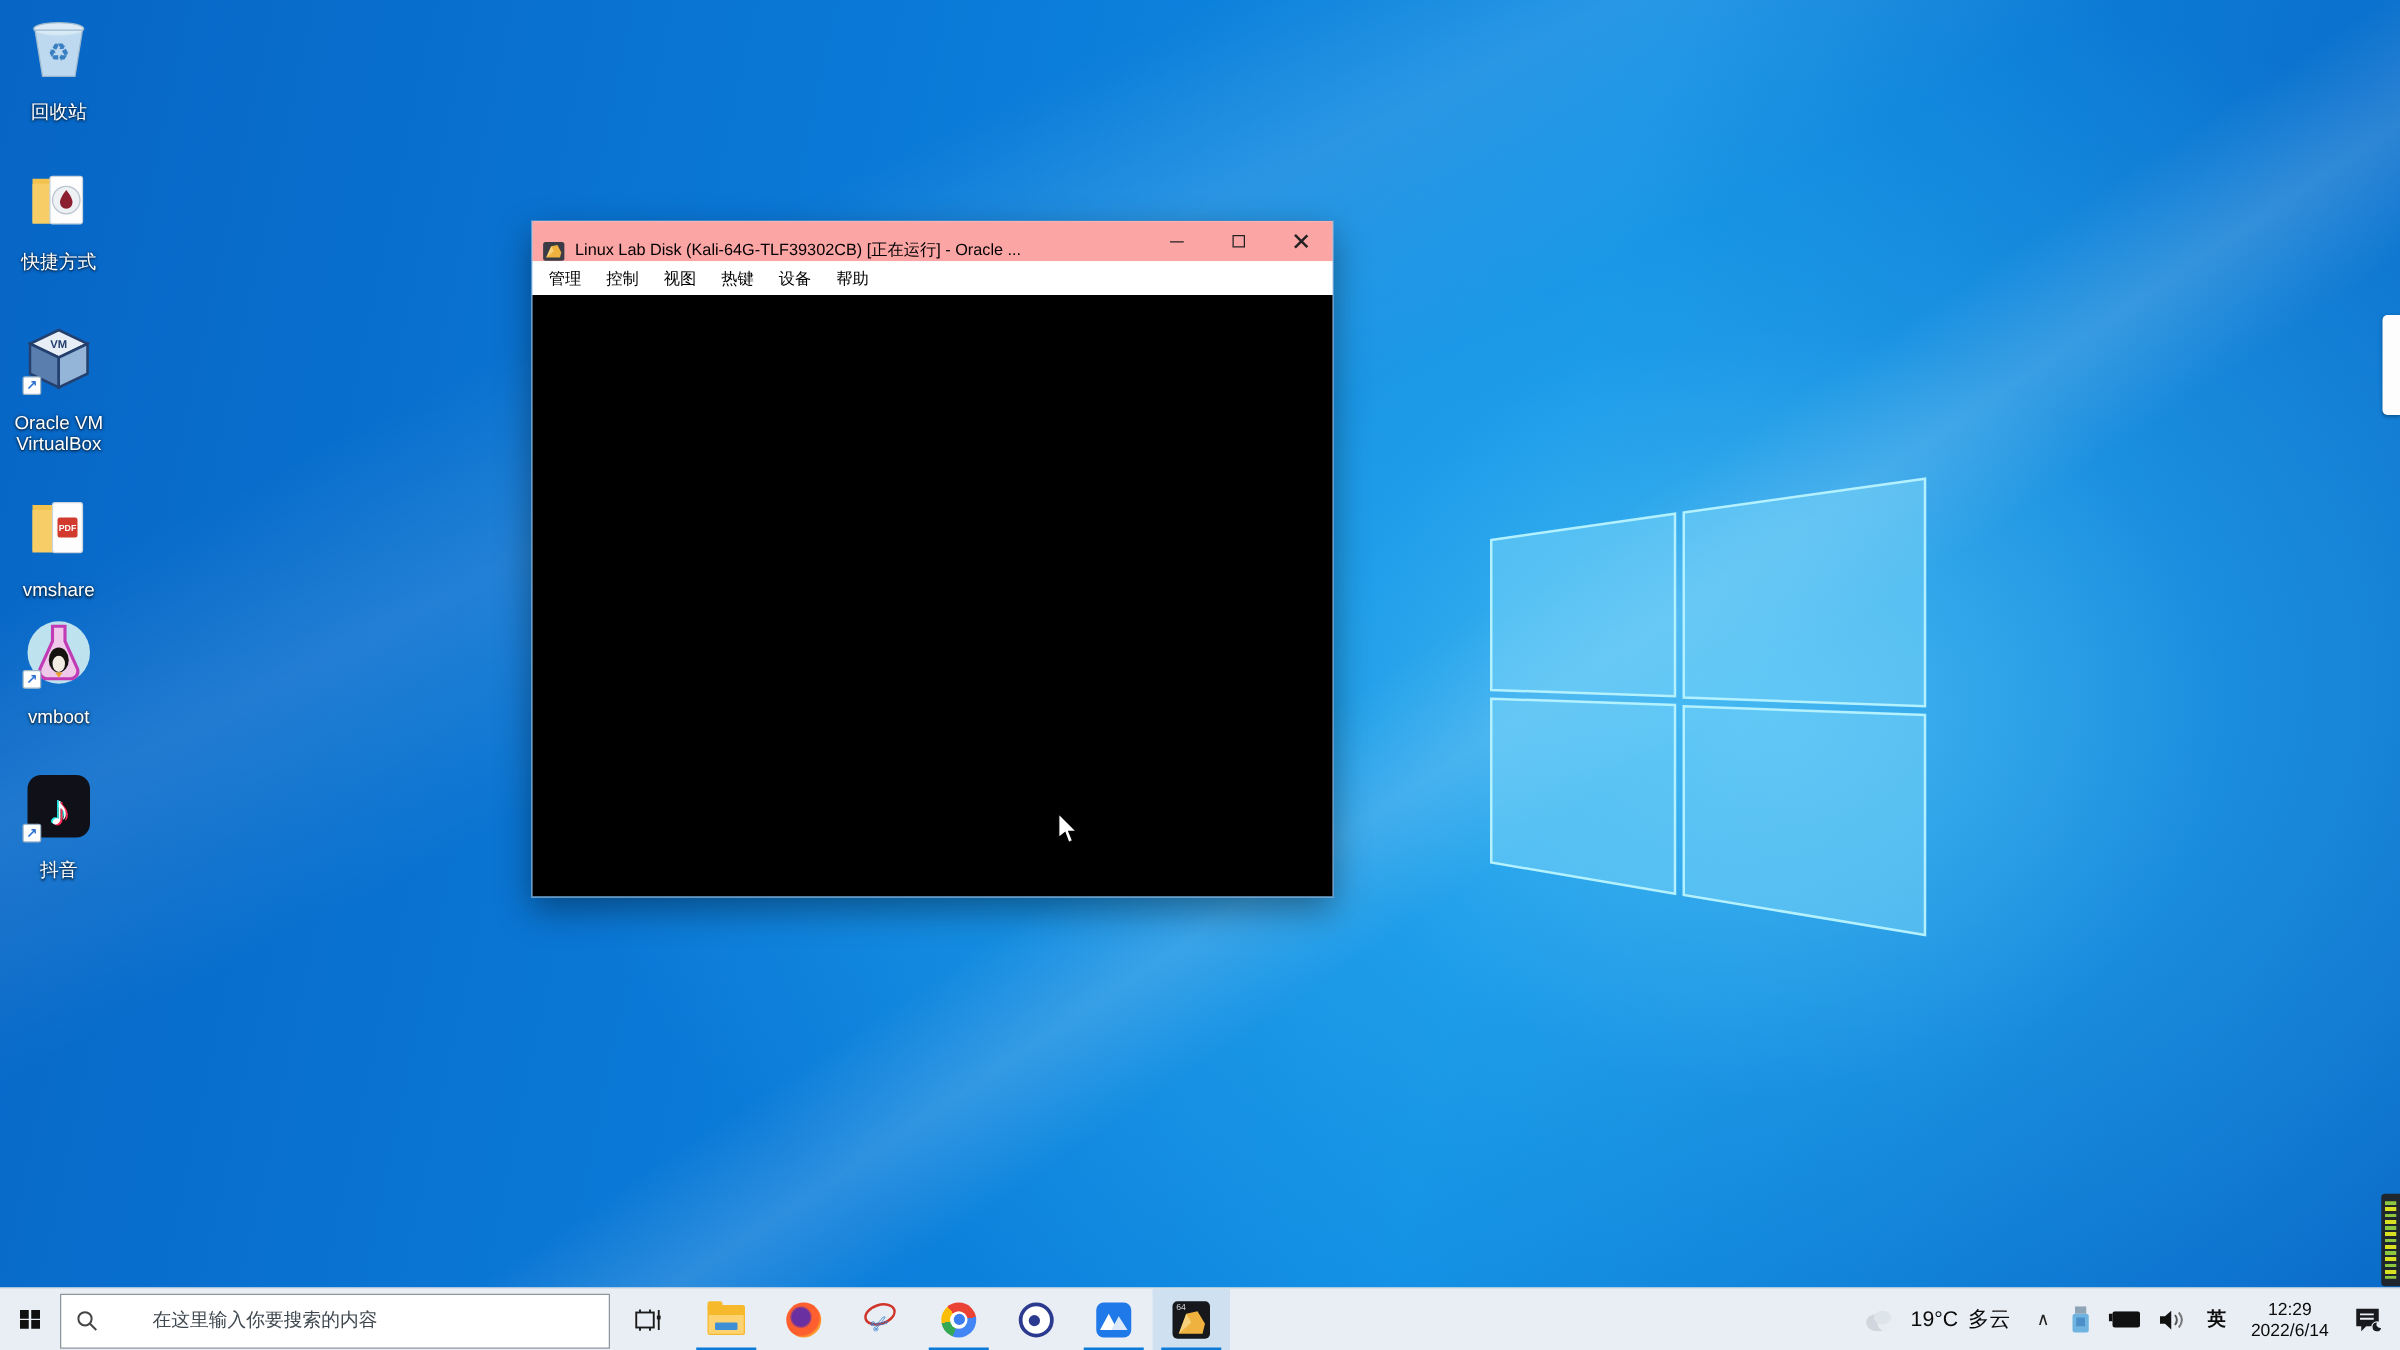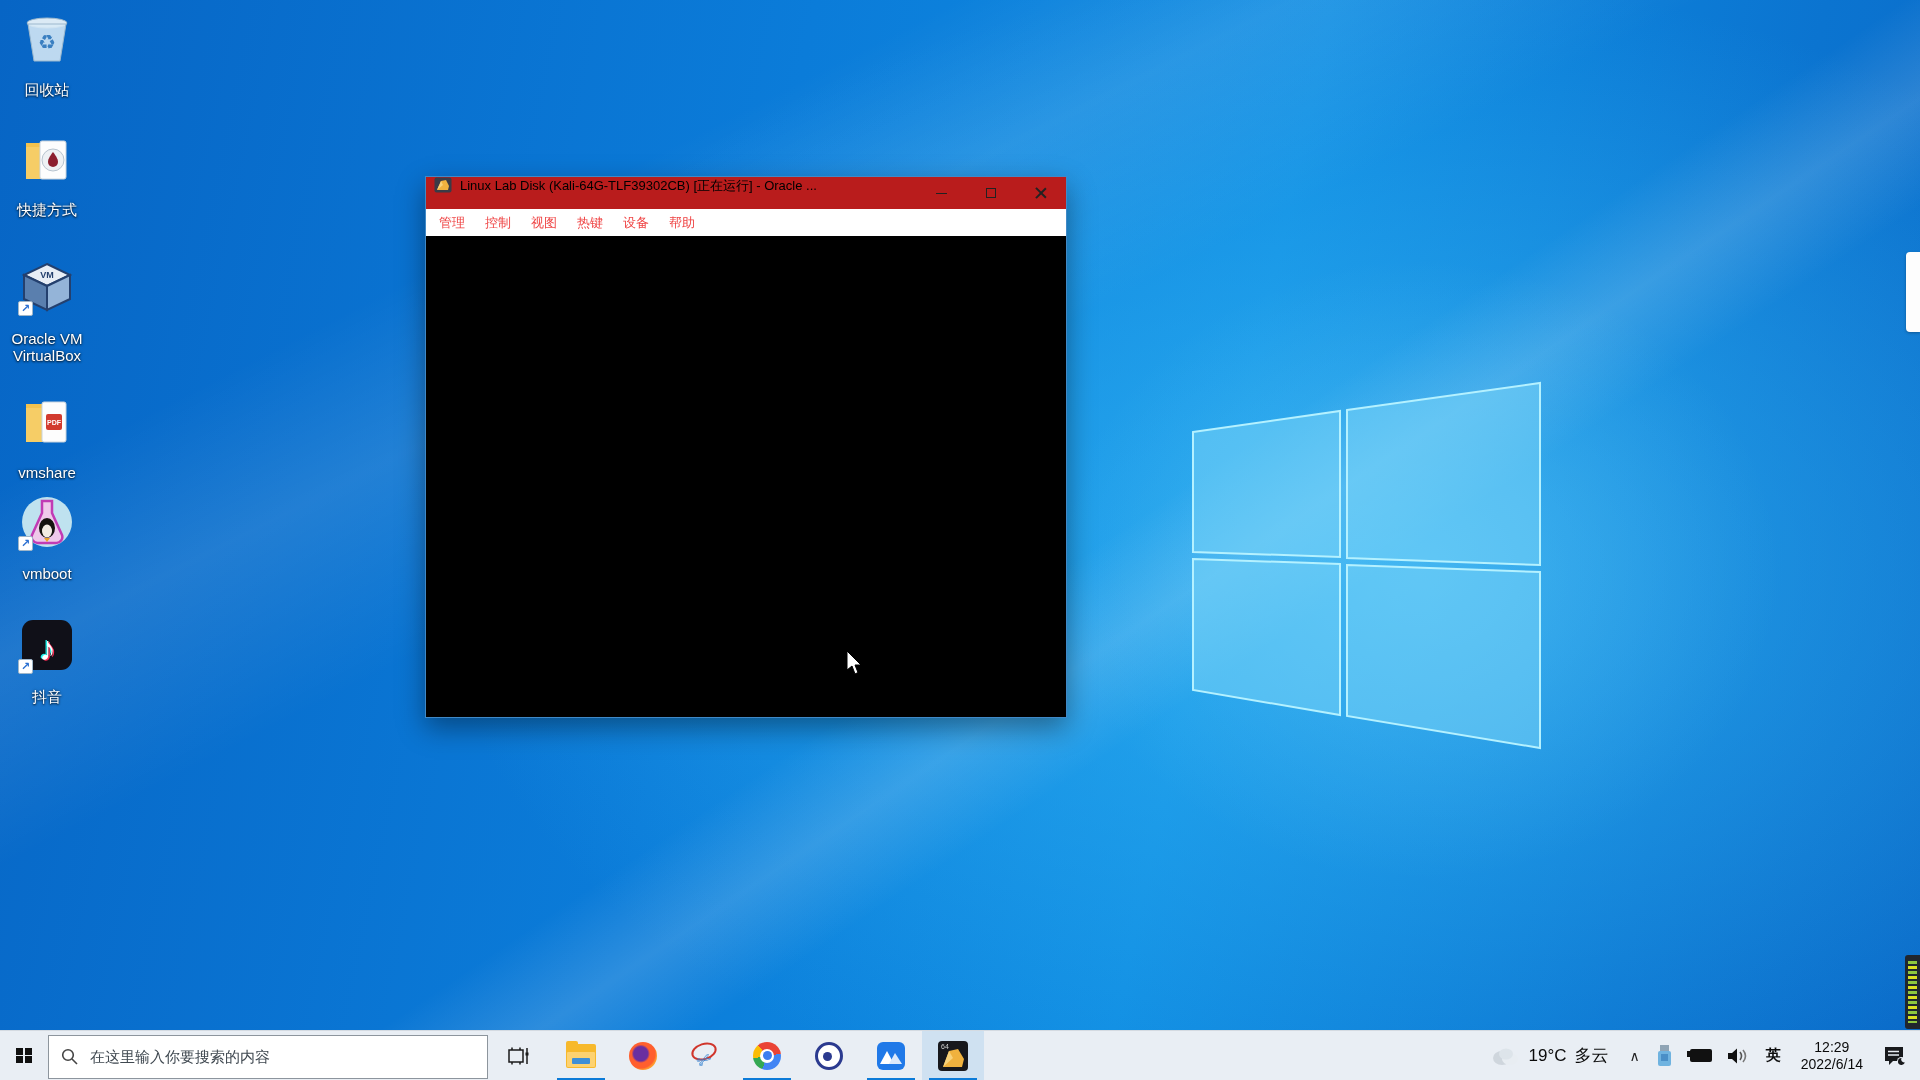--- a/index.html
+++ b/index.html
@@ -27,30 +27,30 @@
   .desk-icon .lbl { margin-top:16px; font-size:15px; line-height:17px; color:#fff;
     text-shadow:0 1px 2px rgba(0,0,0,.75), 0 0 3px rgba(0,0,0,.5); }
   .badge-arrow { position:absolute; left:-2px; bottom:-2px; width:15px; height:15px; background:#fff;
     border:1px solid #9fb6c9; border-radius:2px; display:flex; align-items:center; justify-content:center;
     font-size:11px; font-weight:bold; color:#2a6fd1; }
 
   
   #vm-window { position:absolute; left:425px; top:176px; width:642px; height:542px;
     background:#fff; border:1px solid #4089c7; box-shadow:0 10px 26px rgba(0,0,0,.38);
     display:flex; flex-direction:column; }
-  #vm-titlebar { height:32px; display:flex; align-items:flex-start; padding-left:8px; background:#b91c1c; }
+  #vm-titlebar { height:32px; display:flex; align-items:flex-end; padding-left:8px; background:#fca5a5; }
   #vm-title { margin-left:8px; font-size:13px; color:#000; white-space:nowrap; overflow:hidden; flex:0 1 auto; }
   #vm-controls { margin-left:auto; display:flex; height:100%; }
   .win-btn { width:50px; height:100%; display:flex; align-items:center; justify-content:center; }
   .glyph-min { width:11px; height:0; border-top:1px solid #222; }
   .glyph-max { width:10px; height:10px; border:1px solid #222; }
   .glyph-close { position:relative; width:12px; height:12px; }
   .glyph-close::before,.glyph-close::after { content:""; position:absolute; left:5px; top:-1px; width:1.5px; height:14px; background:#222; }
   .glyph-close::before { transform:rotate(45deg); } .glyph-close::after { transform:rotate(-45deg); }
-  #vm-menubar { height:27px; display:flex; align-items:center; padding-left:3px; font-size:13px; color:#ef4444; background:#fff; }
+  #vm-menubar { height:27px; display:flex; align-items:center; padding-left:3px; font-size:13px; color:#000000; background:#fff; }
   .menu-item { padding:4px 10px; }
   #vm-screen { flex:1; background:#000; position:relative; }
 
   
   #cursor { position:absolute; left:845px; top:650px; }
 
   
   #edge-handle { position:absolute; right:0; top:252px; width:14px; height:80px; background:#fdfdfd;
     border-radius:4px 0 0 4px; box-shadow:0 1px 3px rgba(0,0,0,.3); }
   #edge-meter { position:absolute; right:0; top:955px; width:15px; height:74px; background:#20262e;
@@ -59,21 +59,21 @@
   #edge-meter .bars { width:100%; height:100%;
     background:repeating-linear-gradient(to bottom, #8dc63f 0 3px, #20262e 3px 5px, #d9e021 5px 8px, #20262e 8px 10px); }
 
   
   #taskbar { position:absolute; left:0; bottom:0; width:1920px; height:50px; background:#e9eef4;
     border-top:1px solid #d4dae1; display:flex; align-items:center; }
   #start-btn { width:48px; height:50px; display:flex; align-items:center; justify-content:center; }
   .winlogo { display:grid; grid-template-columns:7px 7px; grid-template-rows:7px 7px; gap:1.5px; }
   .winlogo div { background:#101010; }
   #search-box { width:440px; height:44px; margin-top:2px; background:#fff; border:1px solid #8d959d;
-    display:flex; align-items:center; padding:0 12px; }
+    display:flex; align-items:center; padding:0 12px;gap:32px; }
   #search-box .mag { margin-right:12px; }
   #search-input { border:none; outline:none; flex:1; font-size:15px; color:#202020; background:transparent;
     font-family:inherit; }
   #search-input::placeholder { color:#3f4850; opacity:1; }
 
   .tb-btn { position:relative; width:62px; height:50px; display:flex; align-items:center; justify-content:center; }
   .tb-btn.running::after { content:""; position:absolute; bottom:0; left:7px; width:48px; height:3px; background:#0c7bd8; }
   .tb-btn.active { background:#cfe1f1; }
   .appicon { width:30px; height:30px; display:flex; align-items:center; justify-content:center; }
 

